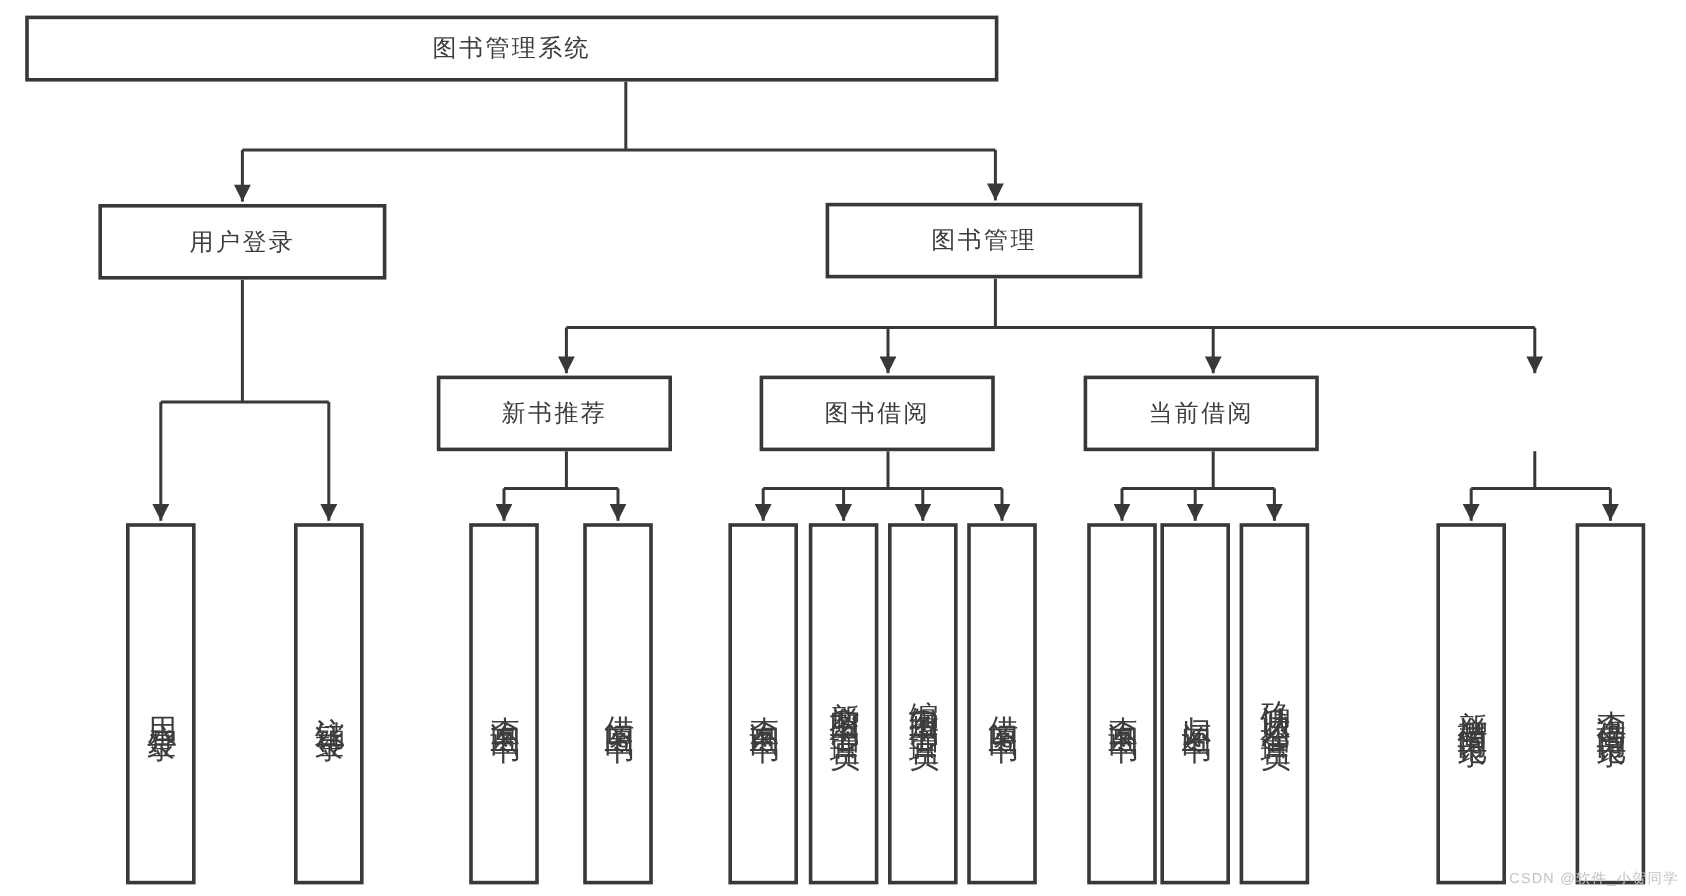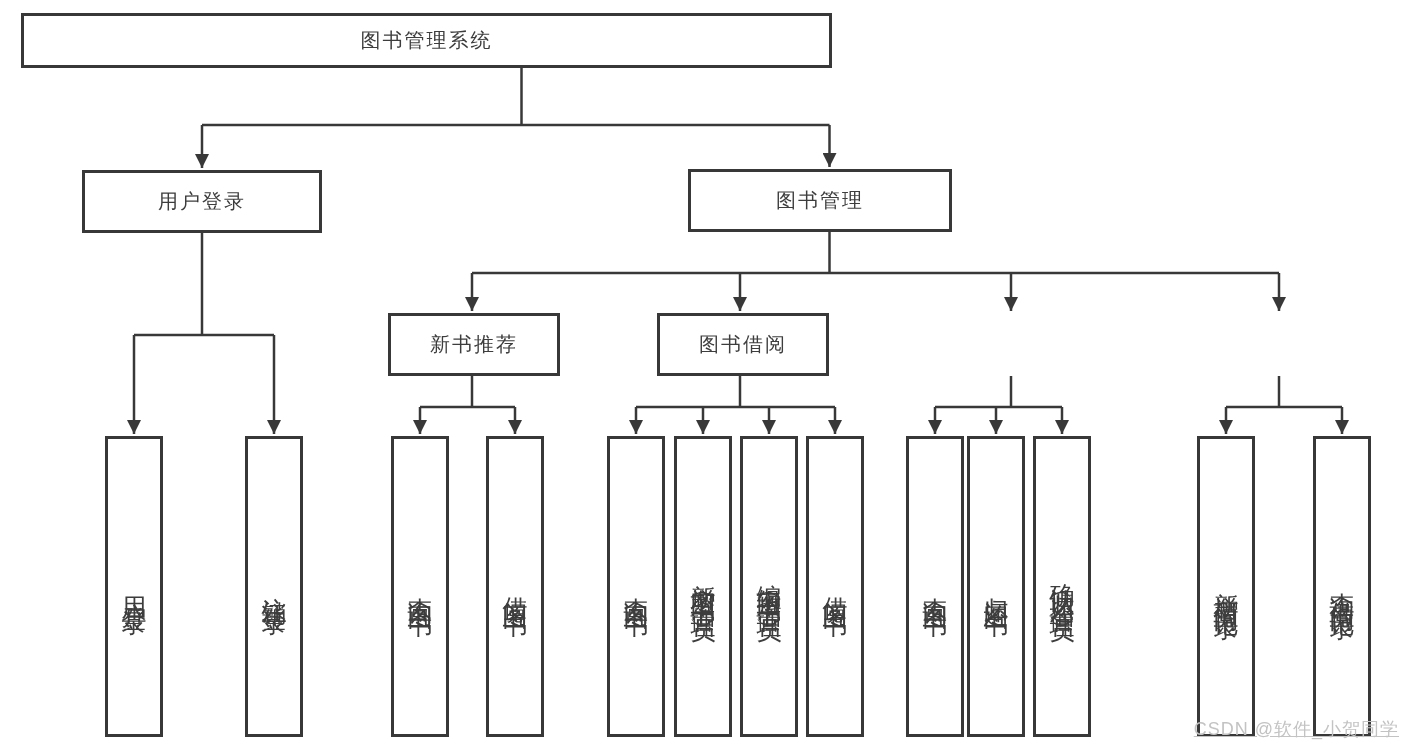--- a/index.html
+++ b/index.html
@@ -34,42 +34,41 @@
   }
   .hbox {
     font-size: 20px;
     letter-spacing: 2px;
     white-space: nowrap;
   }
   .root-box {
     left: 21px; top: 13px; width: 811px; height: 55px;
   }
   .l2box { height: 63px; }
-  .l3box { top: 313px; width: 172px; height: 63px; margin-left: 24px; }
+  .l3box { top: 313px; width: 196px; height: 63px; }
   .vbox {
     top: 436px;
     width: 58px;
     height: 301px;
     writing-mode: vertical-rl;
     text-orientation: mixed;
     font-size: 25px;
     letter-spacing: 5px;
     line-height: 1;
     text-align: center;
   }
   .watermark {
     position: absolute;
     right: 6px;
     bottom: 6px;
-    font-size: 18px;
+    font-size: 12px;
     color: #c3c3c3;
     letter-spacing: 1px;
     z-index: 3;
     white-space: nowrap;
-    text-decoration: underline;
   }
 </style>
 </head>
 <body>
 
 <div class="stage">
 
   <svg class="connectors" width="1405" height="747" viewBox="0 0 1405 747">
     <defs>
       <marker id="arw" viewBox="0 0 10 10" refX="10" refY="5" markerWidth="21" markerHeight="14" markerUnits="userSpaceOnUse" orient="auto">
@@ -120,20 +119,21 @@
     </g>
   </svg>
 
   <div class="node hbox root-box">图书管理系统</div>
 
   <div class="node hbox l2box" style="left:82px; top:170px; width:240px;">用户登录</div>
   <div class="node hbox l2box" style="left:688px; top:169px; width:264px;">图书管理</div>
 
   <div class="node hbox l3box" style="left:364px;">新书推荐</div>
   <div class="node hbox l3box" style="left:633px;">图书借阅</div>
+  <div class="node hbox l3box" style="left:903px;">当前借阅</div>
 
   <div class="node vbox" style="left:105px;">用户登录</div>
   <div class="node vbox" style="left:245px;">注销登录</div>
 
   <div class="node vbox" style="left:391px;">查询图书</div>
   <div class="node vbox" style="left:486px;">借阅图书</div>
 
   <div class="node vbox" style="left:607px;">查询图书</div>
   <div class="node vbox" style="left:674px;">新增图书（管理员）</div>
   <div class="node vbox" style="left:740px;">编辑图书（管理员）</div>

